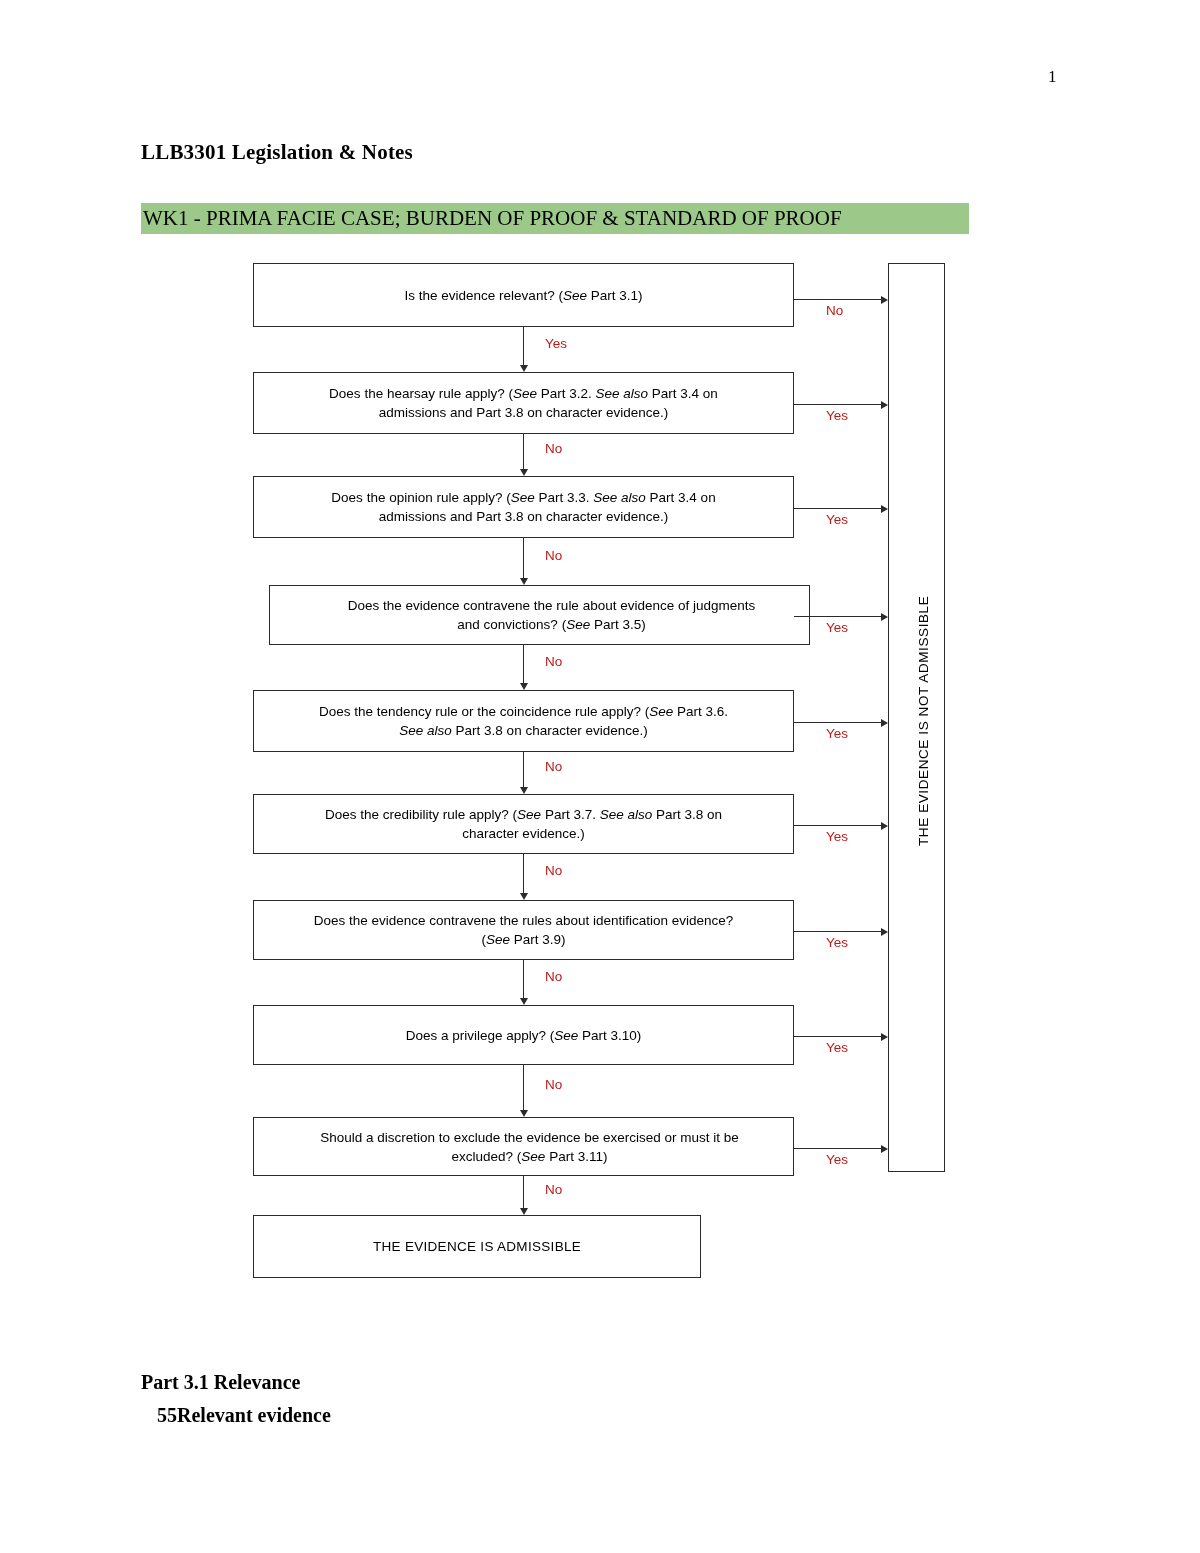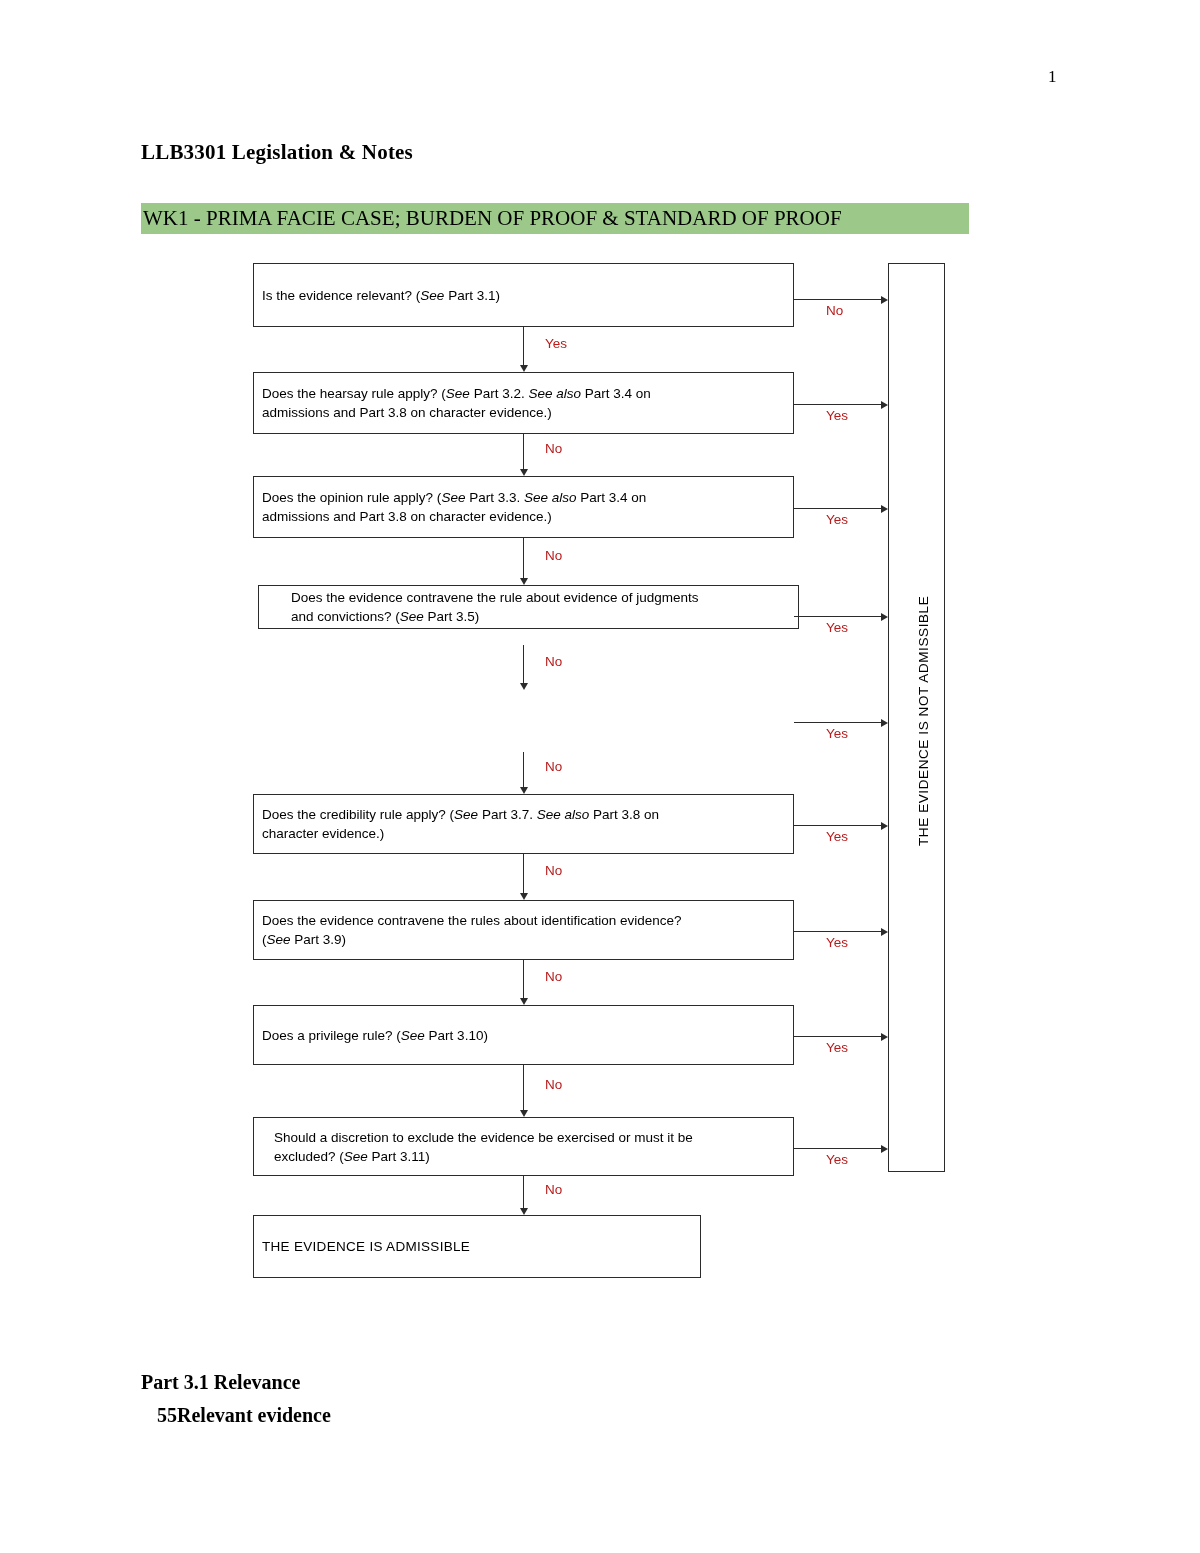--- a/index.html
+++ b/index.html
@@ -76,21 +76,21 @@
   }
 
   .fc-box {
     position: absolute;
     box-sizing: border-box;
     border: 1.5px solid #2b2b2b;
     background: #ffffff;
     display: flex;
     align-items: center;
     justify-content: center;
-    text-align: left;
+    text-align: center;
     font-family: "Liberation Sans", "DejaVu Sans", sans-serif;
     font-size: 13.5px;
     line-height: 19px;
     color: #000;
     padding: 0 8px;
   }
   .fc-box .inner { width: 100%; }
   .fc-box i { font-style: italic; }
 
   .fc-box.terminal {
@@ -171,41 +171,47 @@
         <div><span>Does the hearsay rule apply? (</span><i>See</i><span> Part 3.2. </span><i>See also</i><span> Part 3.4 on</span></div>
         <div><span>admissions and Part 3.8 on character evidence.)</span></div>
       </div>
     </div>
     <div class="fc-box" style="left: 253px; top: 476px; width: 541px; height: 62px;">
       <div class="inner">
         <div><span>Does the opinion rule apply? (</span><i>See</i><span> Part 3.3. </span><i>See also</i><span> Part 3.4 on</span></div>
         <div><span>admissions and Part 3.8 on character evidence.)</span></div>
       </div>
     </div>
-    <div class="fc-box" style="left: 258px; top: 585px; width: 541px; height: 44px; padding-left: 32px;">
+    <div class="fc-box" style="left: 269px; top: 585px; width: 541px; height: 60px; padding-left: 32px;">
       <div class="inner">
         <div><span>Does the evidence contravene the rule about evidence of judgments</span></div>
         <div><span>and convictions? (</span><i>See</i><span> Part 3.5)</span></div>
       </div>
     </div>
+    <div class="fc-box" style="left: 253px; top: 690px; width: 541px; height: 62px;">
+      <div class="inner">
+        <div><span>Does the tendency rule or the coincidence rule apply? (</span><i>See</i><span> Part 3.6.</span></div>
+        <div><i>See also</i><span> Part 3.8 on character evidence.)</span></div>
+      </div>
+    </div>
     <div class="fc-box" style="left: 253px; top: 794px; width: 541px; height: 60px;">
       <div class="inner">
         <div><span>Does the credibility rule apply? (</span><i>See</i><span> Part 3.7. </span><i>See also</i><span> Part 3.8 on</span></div>
         <div><span>character evidence.)</span></div>
       </div>
     </div>
     <div class="fc-box" style="left: 253px; top: 900px; width: 541px; height: 60px;">
       <div class="inner">
         <div><span>Does the evidence contravene the rules about identification evidence?</span></div>
         <div><span>(</span><i>See</i><span> Part 3.9)</span></div>
       </div>
     </div>
     <div class="fc-box" style="left: 253px; top: 1005px; width: 541px; height: 60px;">
       <div class="inner">
-        <div><span>Does a privilege rule? (</span><i>See</i><span> Part 3.10)</span></div>
+        <div><span>Does a privilege apply? (</span><i>See</i><span> Part 3.10)</span></div>
       </div>
     </div>
     <div class="fc-box" style="left: 253px; top: 1117px; width: 541px; height: 59px; padding-left: 20px;">
       <div class="inner">
         <div><span>Should a discretion to exclude the evidence be exercised or must it be</span></div>
         <div><span>excluded? (</span><i>See</i><span> Part 3.11)</span></div>
       </div>
     </div>
     <div class="fc-box terminal" style="left: 253px; top: 1215px; width: 448px; height: 63px;">
       <div class="inner">

